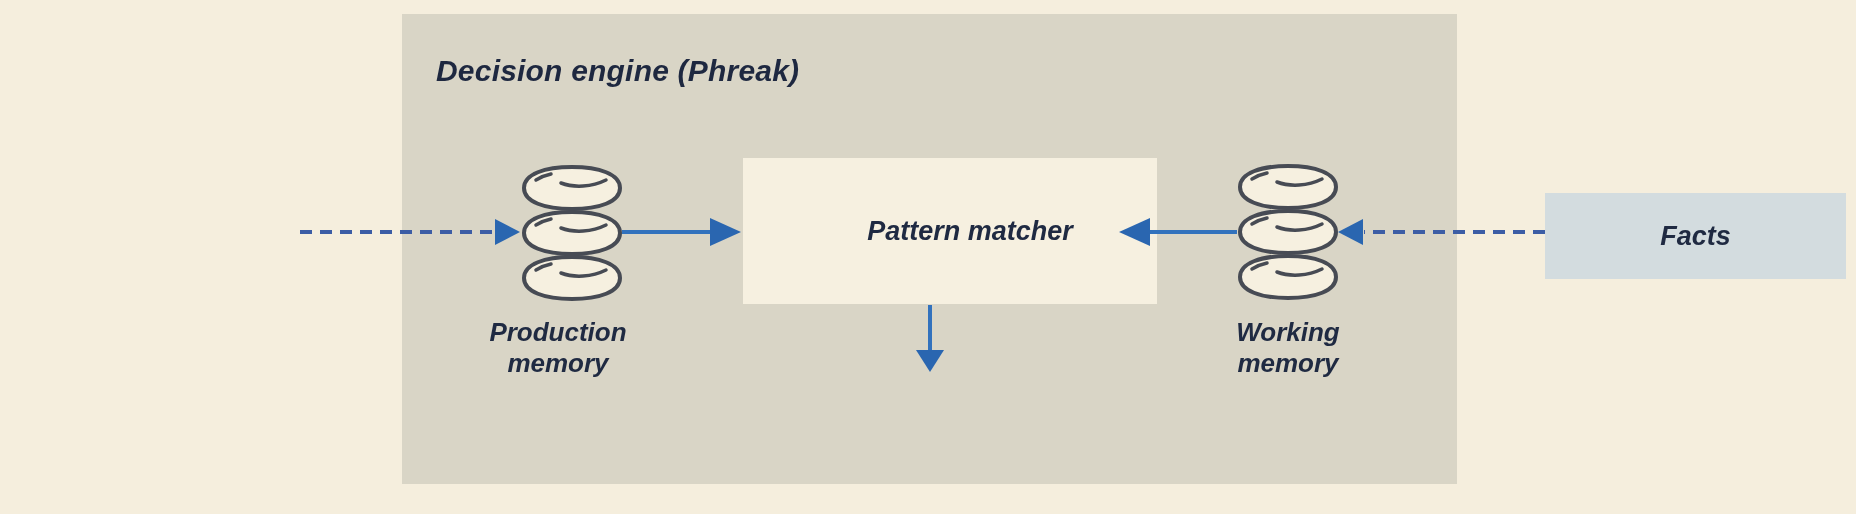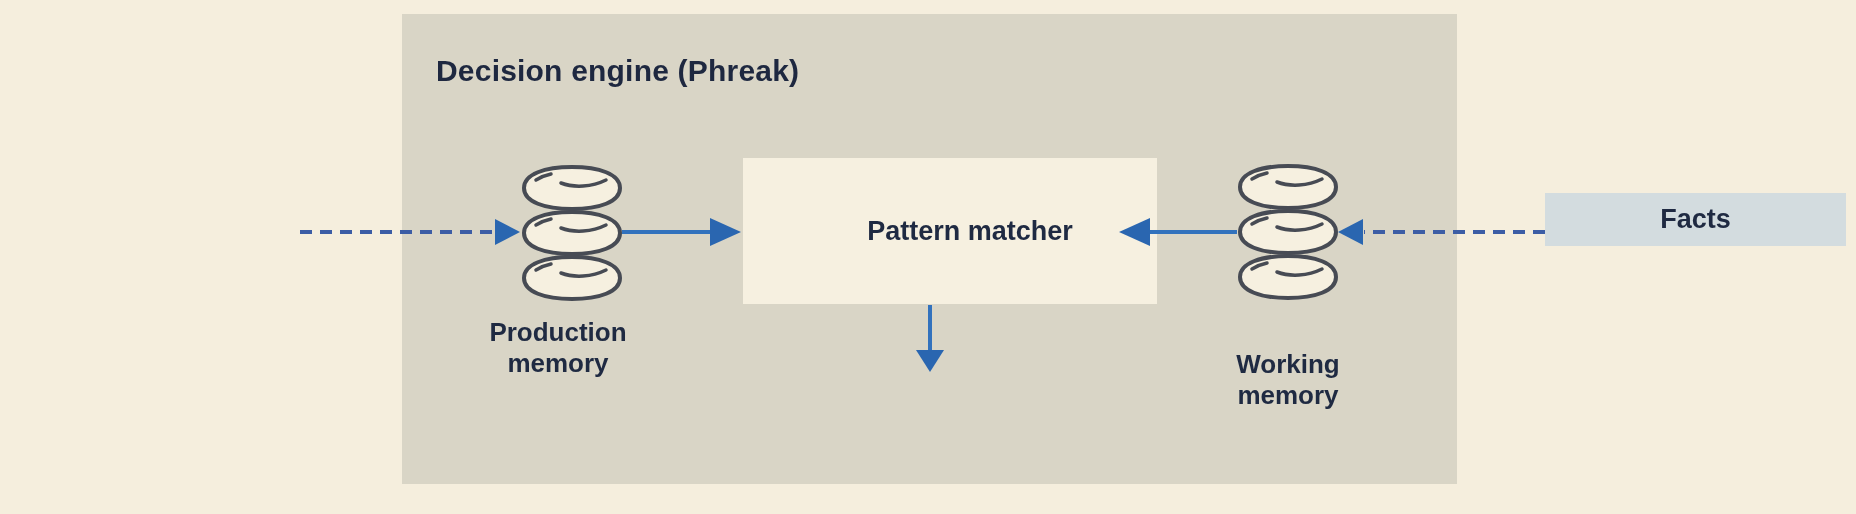--- a/index.html
+++ b/index.html
@@ -3,42 +3,42 @@
 <meta charset="utf-8">
 <style>
   html, body { margin: 0; padding: 0; }
   body {
     width: 1856px; height: 514px;
     background: #f5eedd;
     font-family: "Liberation Sans", sans-serif;
     position: relative;
     overflow: hidden;
   }
-  .stage { position: absolute; left: 0; top: 0; width: 1856px; height: 514px; }
+  .stage { position: absolute; left: 0; top: 0; width: 1856px; height: 514px; font-style: italic; }
 
   .engine-box {
     position: absolute; left: 402px; top: 14px;
     width: 1055px; height: 470px;
     background: #d9d5c6;
   }
   .engine-title {
     position: absolute; left: 436px; top: 54px;
     font-size: 30px; font-weight: 700;
     color: #1e2840; letter-spacing: 0.2px;
     white-space: nowrap;
   }
 
   .io-box {
     position: absolute;
     background: #d3dcdf;
     display: flex; align-items: center; justify-content: center;
     font-size: 27px; font-weight: 700; color: #1f2a42;
   }
   .io-box.rules { left: 12px;   top: 195px; width: 286px; height: 73px; }
-  .io-box.facts { left: 1545px; top: 193px; width: 301px; height: 53px; }
+  .io-box.facts { left: 1545px; top: 193px; width: 301px; height: 86px; }
 
   .node-box {
     position: absolute;
     background: #f6f0e0;
     display: flex; align-items: center; justify-content: center;
     font-size: 27px; font-weight: 700; color: #1f2a42; padding-left: 40px;
   }
   .node-box.pattern { left: 743px; top: 158px; width: 374px; height: 146px; }
   .node-box.agenda  { left: 743px; top: 373px; width: 375px; height: 77px; }
 
@@ -46,21 +46,21 @@
   .db-icon.production { left: 521px;  top: 163px; }
   .db-icon.working    { left: 1237px; top: 162px; }
 
   .db-label {
     position: absolute; width: 220px;
     text-align: center;
     font-size: 26px; font-weight: 700; color: #1f2a42;
     line-height: 31px;
   }
   .db-label.production { left: 448px;  top: 317px; }
-  .db-label.working    { left: 1178px; top: 317px; margin-top: 32px; }
+  .db-label.working    { left: 1178px; top: 317px; }
 
   svg.arrow-layer { position: absolute; left: 0; top: 0; pointer-events: none; }
 
   .arrow-line-solid  { stroke: #3272bd; stroke-width: 4; fill: none; }
   .arrow-line-dashed { stroke: #3c5da5; stroke-width: 4; fill: none; stroke-dasharray: 12 8; }
   .arrow-head { fill: #2a66b0; stroke: none; }
 
   .db-outline  { fill: #f6f0e0; stroke: #474b54; stroke-width: 4; stroke-linejoin: round; }
   .db-shine    { fill: none; stroke: #474b54; stroke-width: 3.5; stroke-linecap: round; }
 </style>

